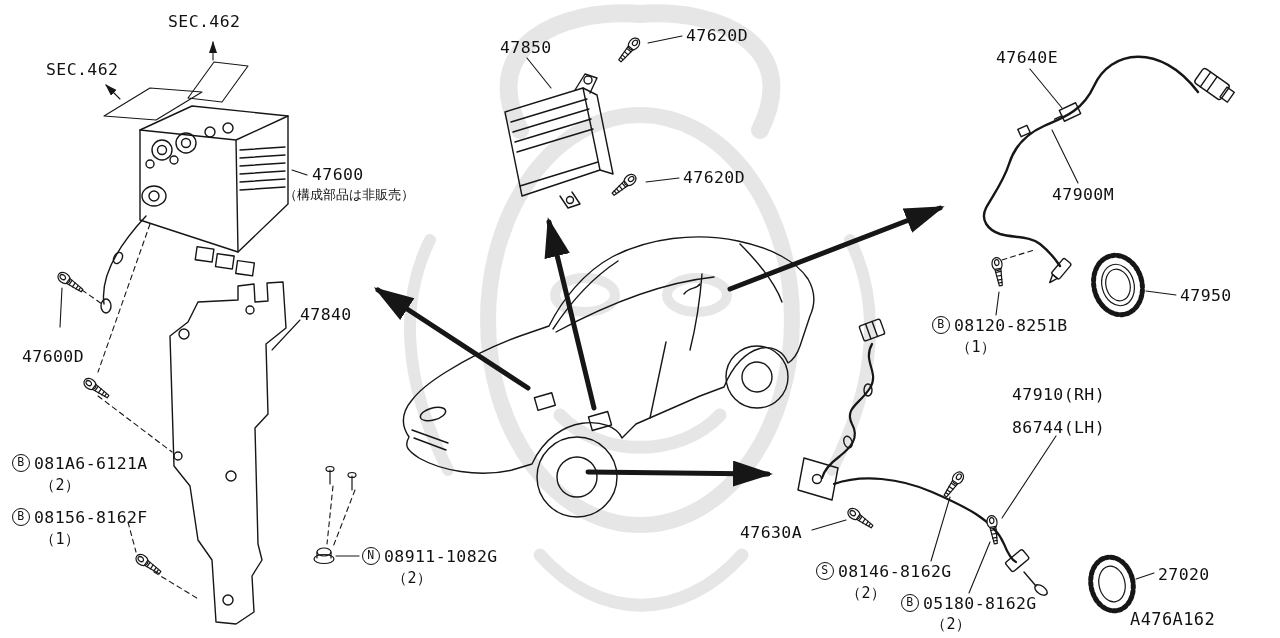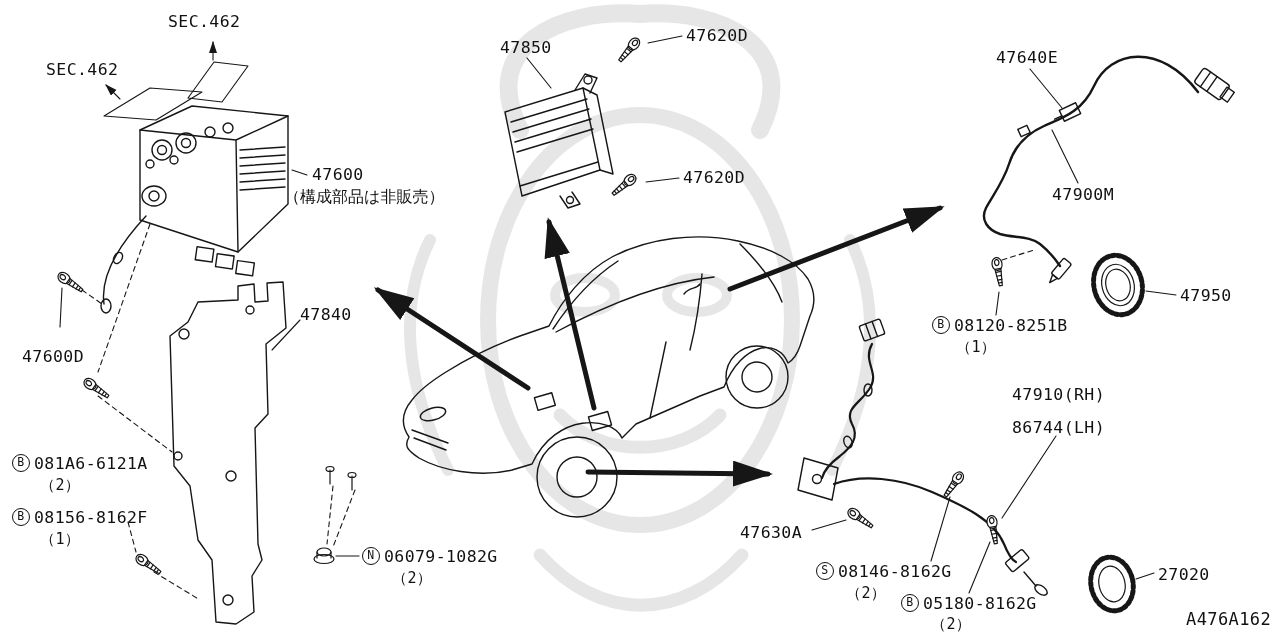--- a/index.html
+++ b/index.html
@@ -5,21 +5,21 @@
   *{margin:0;padding:0;box-sizing:border-box}
   html,body{width:1280px;height:638px;background:#fff;overflow:hidden}
   .canvas{position:relative;width:1280px;height:638px;background:#fff;
           font-family:"DejaVu Sans Mono","Liberation Mono",monospace;color:#111}
   svg.art{position:absolute;left:0;top:0}
   .lbl{position:absolute;font-size:16.5px;letter-spacing:.4px;white-space:nowrap;line-height:1.1}
   .pfx{display:inline-flex;width:18px;height:18px;border:1.6px solid #111;border-radius:50%;
        align-items:center;justify-content:center;font-size:11.5px;margin-right:4px;
        position:relative;top:-2px;vertical-align:middle}
   .qty{font-size:15px}
-  .note{font-size:16px;letter-spacing:0}
+  .note{font-size:13px;letter-spacing:0}
   .code{font-size:17px}
 </style>
 </head>
 <body>
 
 <div class="canvas">
 
 <svg class="art" width="1280" height="638" viewBox="0 0 1280 638" fill="none" stroke="#161616" stroke-width="1.4" stroke-linecap="round" stroke-linejoin="round">
   <defs>
     <marker id="barrow" markerWidth="9" markerHeight="7" refX="7" refY="2.6" orient="auto">
@@ -295,31 +295,31 @@
 <div class="lbl qty" style="left:40px;top:477px">（2）</div>
 
 <div class="lbl" style="left:12px;top:509px">
   <span class="pfx">B</span><span>08156-8162F</span>
 </div>
 <div class="lbl qty" style="left:40px;top:531px">（1）</div>
 
 <div class="lbl" style="left:740px;top:524px">47630A</div>
 
 <div class="lbl" style="left:362px;top:548px">
-  <span class="pfx">N</span><span>06079-1082G</span>
+  <span class="pfx">N</span><span>08911-1082G</span>
 </div>
 <div class="lbl qty" style="left:392px;top:570px">（2）</div>
 
 <div class="lbl" style="left:816px;top:563px">
   <span class="pfx">S</span><span>08146-8162G</span>
 </div>
 <div class="lbl qty" style="left:846px;top:585px">（2）</div>
 
 <div class="lbl" style="left:1158px;top:566px">27020</div>
 
 <div class="lbl" style="left:901px;top:595px">
   <span class="pfx">B</span><span>05180-8162G</span>
 </div>
 <div class="lbl qty" style="left:931px;top:616px">（2）</div>
 
-<div class="lbl code" style="left:1186px;top:610px">A476A162</div>
+<div class="lbl code" style="left:1130px;top:610px">A476A162</div>
 
 </div>
 
 </body></html>

